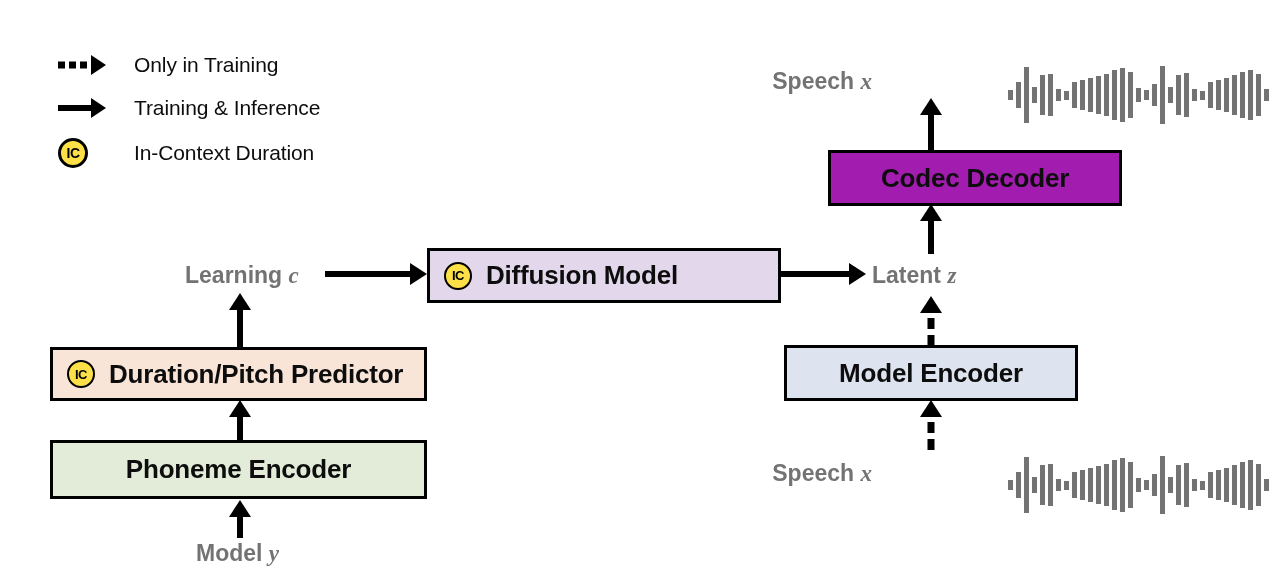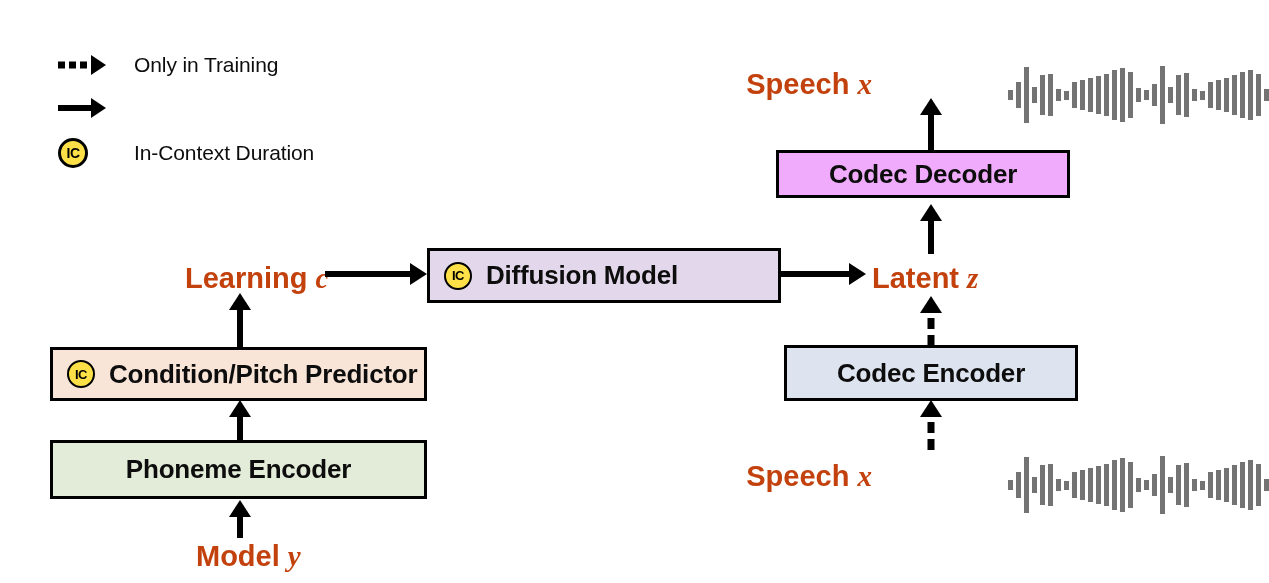--- a/index.html
+++ b/index.html
@@ -99,23 +99,23 @@
     letter-spacing: -0.2px;
     white-space: nowrap;
   }
   .node .node-label { }
   .node.has-ic { justify-content: flex-start; padding-left: 14px; }
   .node.has-ic .node-label { margin-left: 14px; text-align: center; }
 
   
   .free-text {
     position: absolute;
-    font-size: 29px;
+    font-size: 23px;
     font-weight: 700;
-    color: #c2410c;
+    color: #737373;
     white-space: nowrap;
   }
   .mathvar {
     font-family: "Liberation Serif", "DejaVu Serif", serif;
     font-style: italic;
     font-weight: 700;
   }
 
   
   .arrow-v, .arrow-h { position: absolute; }
@@ -202,20 +202,21 @@
       <i class="leg-head" style="left:33px;"></i>
     </span>
     <span class="legend-label">Only in Training</span>
   </div>
 
   <div class="legend-row" style="left:58px; top:95px;">
     <span class="legend-glyph">
       <i class="leg-shaft" style="left:0px; width:36px;"></i>
       <i class="leg-head" style="left:33px;"></i>
     </span>
+    <span class="legend-label">Training &amp; Inference</span>
   </div>
 
   <div class="legend-row" style="left:58px; top:140px;">
     <span class="legend-glyph" style="display:flex; align-items:center;">
       <span class="ic-badge">IC</span>
     </span>
     <span class="legend-label">In-Context Duration</span>
   </div>
 
   <div class="free-text" style="left:196px; top:540px;">
@@ -231,21 +232,21 @@
     <span class="node-label">Phoneme Encoder</span>
   </div>
 
   <div class="arrow-v" style="left:228px; top:400px; width:24px; height:40px;">
     <i class="head"></i>
     <i class="shaft" style="top:13px; bottom:0;"></i>
   </div>
 
   <div class="node has-ic" style="left:50px; top:347px; width:377px; height:54px; background:#f9e5d8;">
     <span class="ic-badge small">IC</span>
-    <span class="node-label">Condition/Pitch Predictor</span>
+    <span class="node-label">Duration/Pitch Predictor</span>
   </div>
 
   <div class="arrow-v" style="left:228px; top:293px; width:24px; height:54px;">
     <i class="head"></i>
     <i class="shaft" style="top:13px; bottom:0;"></i>
   </div>
 
   <div class="free-text" style="left:185px; top:262px;">
     <span>Learning </span><span class="mathvar">c</span>
   </div>
@@ -267,21 +268,21 @@
 
   <div class="free-text" style="left:872px; top:262px;">
     <span>Latent </span><span class="mathvar">z</span>
   </div>
 
   <div class="arrow-v" style="left:919px; top:204px; width:24px; height:50px;">
     <i class="head"></i>
     <i class="shaft" style="top:13px; bottom:0;"></i>
   </div>
 
-  <div class="node" style="left:776px; top:150px; width:294px; height:48px; background:#f0abfc;">
+  <div class="node" style="left:828px; top:150px; width:294px; height:56px; background:#a21caf;">
     <span class="node-label">Codec Decoder</span>
   </div>
 
   <div class="arrow-v" style="left:919px; top:98px; width:24px; height:54px;">
     <i class="head"></i>
     <i class="shaft" style="top:13px; bottom:0;"></i>
   </div>
 
   <div class="free-text" style="left:872px; top:68px; transform:translateX(-100%); padding-right:0;">
     <span>Speech </span><span class="mathvar">x</span>
@@ -323,21 +324,21 @@
       <i class="wbar" style="height: 12px; background: rgb(115, 115, 115);"></i>
     </div>
 
   <div class="arrow-dashed-v" style="left:919px; top:296px; width:24px; height:50px;">
     <i class="head"></i>
     <i class="dseg" style="top:22px; height:11px;"></i>
     <i class="dseg" style="top:39px; height:11px;"></i>
   </div>
 
   <div class="node" style="left:784px; top:345px; width:294px; height:56px; background:#dde3ef;">
-    <span class="node-label">Codec Encoder</span>
+    <span class="node-label">Model Encoder</span>
   </div>
 
   <div class="arrow-dashed-v" style="left:919px; top:400px; width:24px; height:54px;">
     <i class="head"></i>
     <i class="dseg" style="top:22px; height:11px;"></i>
     <i class="dseg" style="top:39px; height:11px;"></i>
   </div>
 
   <div class="free-text" style="left:872px; top:460px; transform:translateX(-100%);">
     <span>Speech </span><span class="mathvar">x</span>

